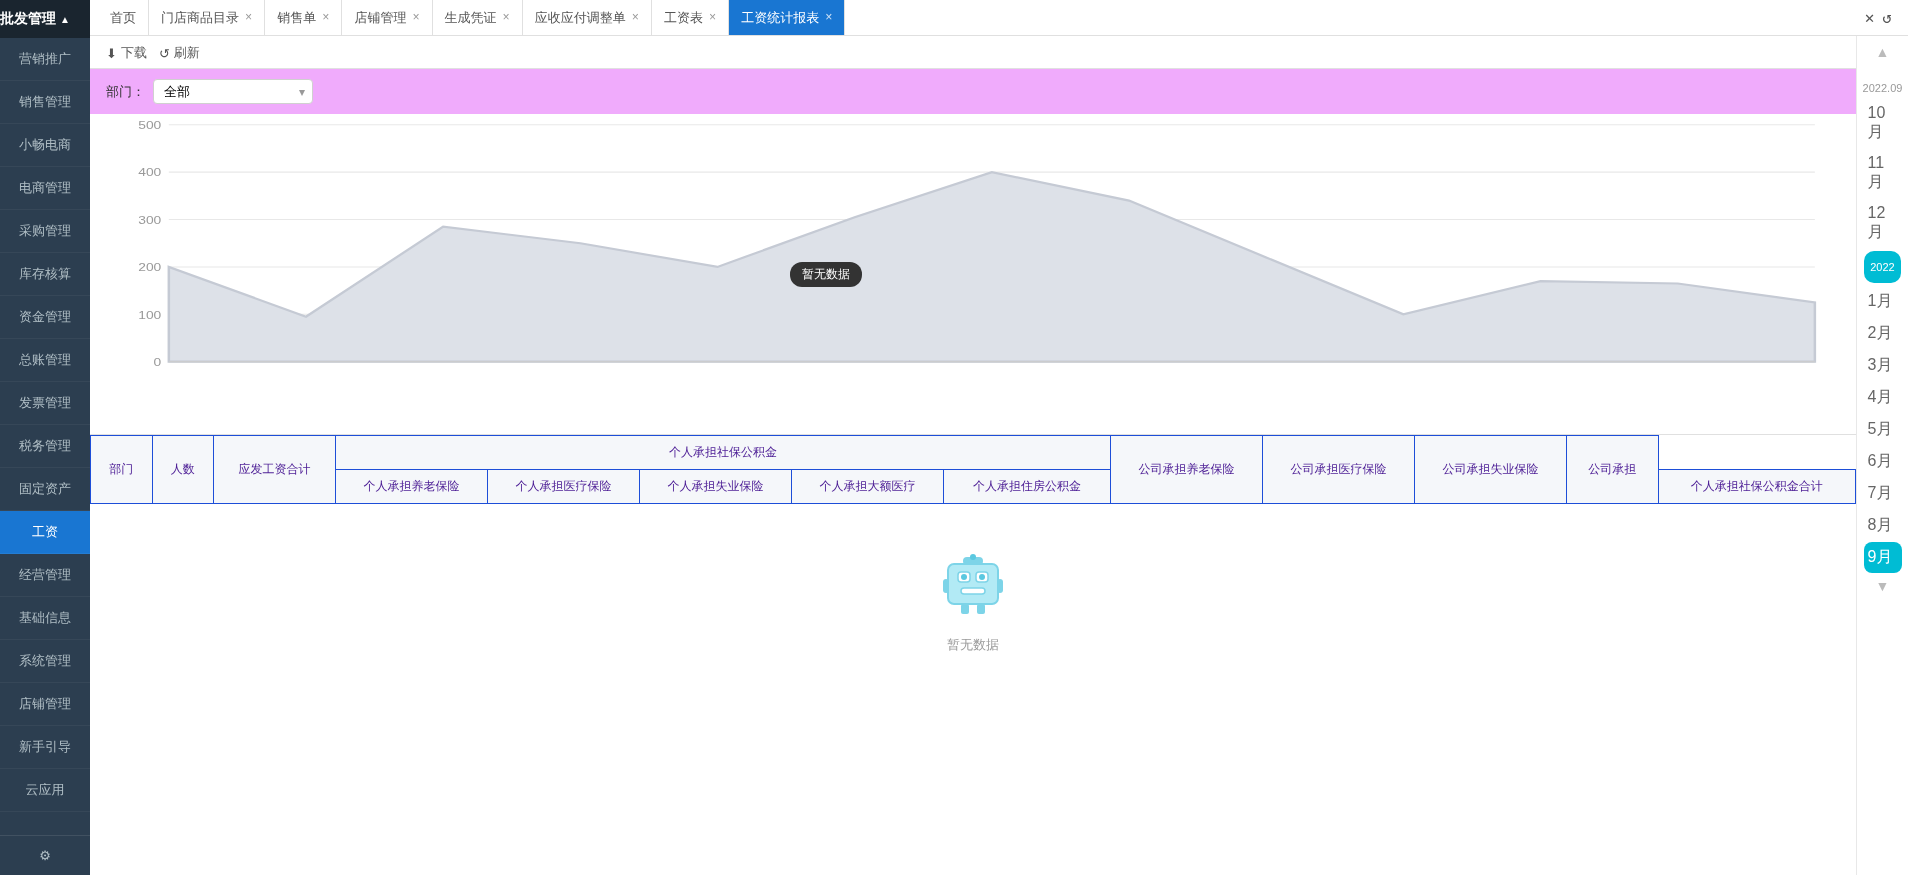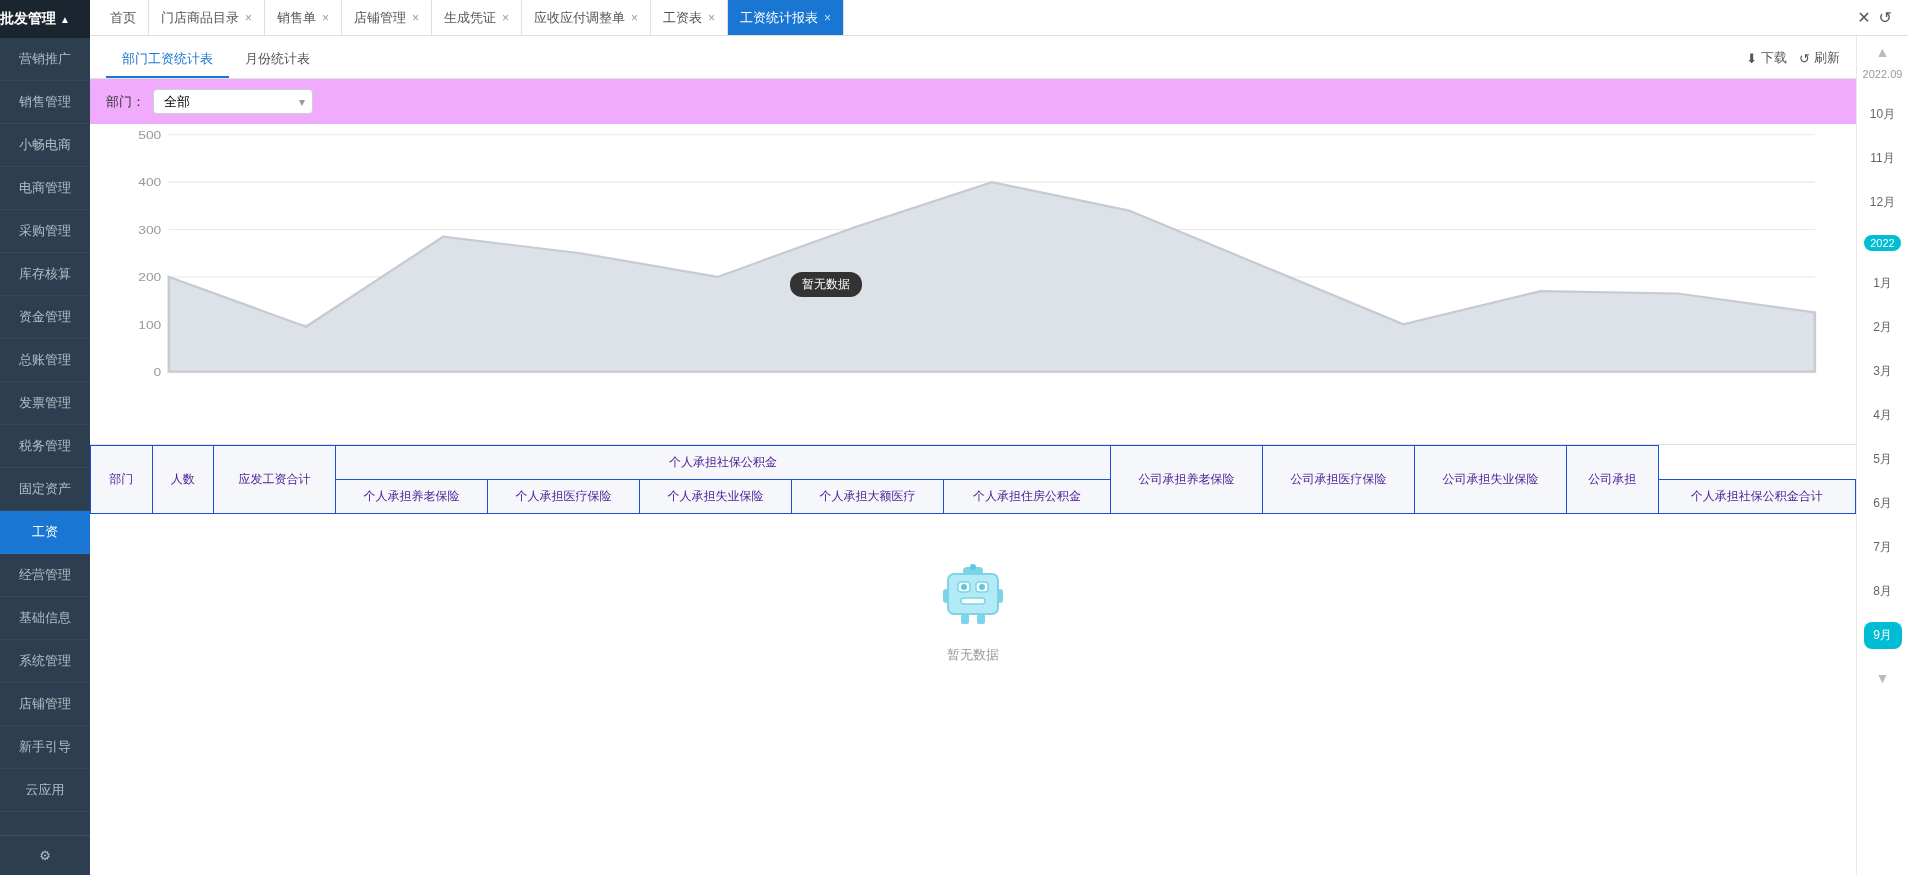--- a/index.html
+++ b/index.html
@@ -58,20 +58,21 @@
     
     .tab-bar {
       background: #fff;
       border-bottom: 1px solid #e0e0e0;
       display: flex;
       align-items: center;
       height: 36px;
       padding: 0 8px;
       flex-shrink: 0;
       overflow: hidden;
+      font-family: Liberation Mono, monospace;
     }
     .tab-item {
       display: flex;
       align-items: center;
       padding: 0 12px;
       height: 36px;
       font-size: 13px;
       color: #555;
       cursor: pointer;
       border-right: 1px solid #e0e0e0;
@@ -251,46 +252,46 @@
       font-size: 12px;
       color: #666;
       overflow-y: auto;
       flex-shrink: 0;
     }
     .time-panel .year-label {
       font-size: 11px;
       color: #999;
       padding: 4px 2px;
       text-align: center;
+      margin-top: 14px;
     }
     .time-panel .month-item {
       width: 38px;
       padding: 5px 4px;
-      text-align: center;
       cursor: pointer;
       border-radius: 12px;
-      margin: 17px 0;
-      font-size: 12px;
+      margin: 1px 0;
+      font-size: 16px;
     }
     .time-panel .month-item.active {
       background: #00bcd4;
       color: white;
       border-radius: 8px;
     }
     .time-panel .nav-arrow {
       cursor: pointer;
       color: #bbb;
       padding: 4px;
       font-size: 14px;
     }
     .time-panel .year-badge {
       background: #00bcd4;
       color: white;
       border-radius: 10px;
-      padding: 2px 6px;
+      padding: 10px 6px;
       font-size: 11px;
       margin: 2px 0;
     }
 
     
     .table-area::-webkit-scrollbar { height: 6px; width: 6px; }
     .table-area::-webkit-scrollbar-track { background: #f1f1f1; }
     .table-area::-webkit-scrollbar-thumb { background: #bbb; border-radius: 3px; }
 
     
@@ -379,24 +380,20 @@
       <span class="icon-btn">✕</span>
       <span class="icon-btn">↺</span>
     </div>
   </div>
 
   <div class="page-content">
 
     <div class="content-area">
 
       <div class="sub-tab-bar">
-        <div class="sub-tab-left" id="subtabs-container">
-            <div class="sub-tab-item active">部门工资统计表</div>
-            <div class="sub-tab-item">月份统计表</div>
-          </div>
         <div class="sub-tab-right">
           <div class="action-btn">
             <span>⬇</span>
             <span>下载</span>
           </div>
           <div class="action-btn">
             <span>↺</span>
             <span>刷新</span>
           </div>
         </div>

